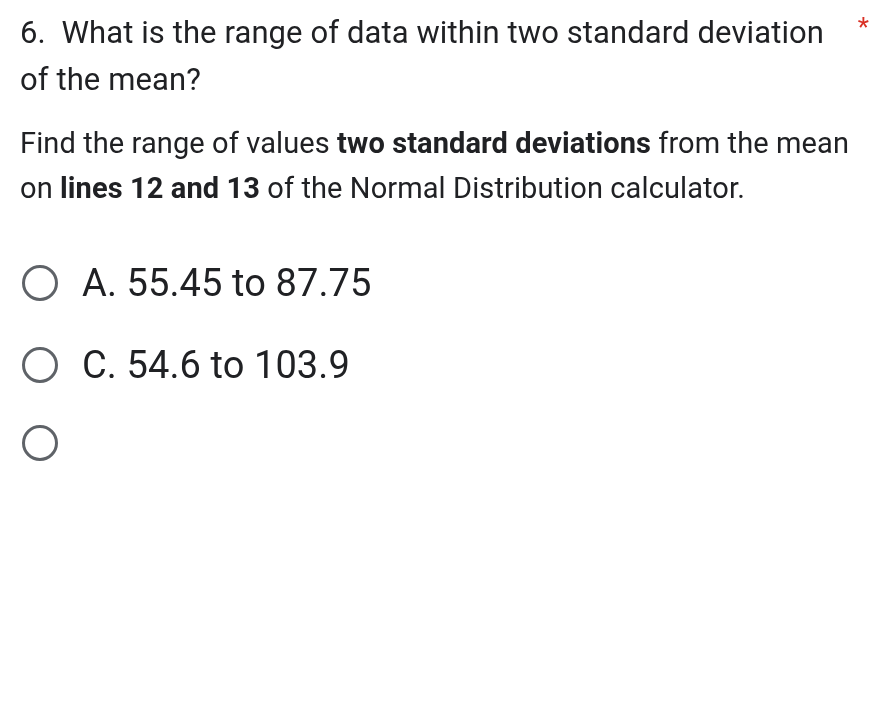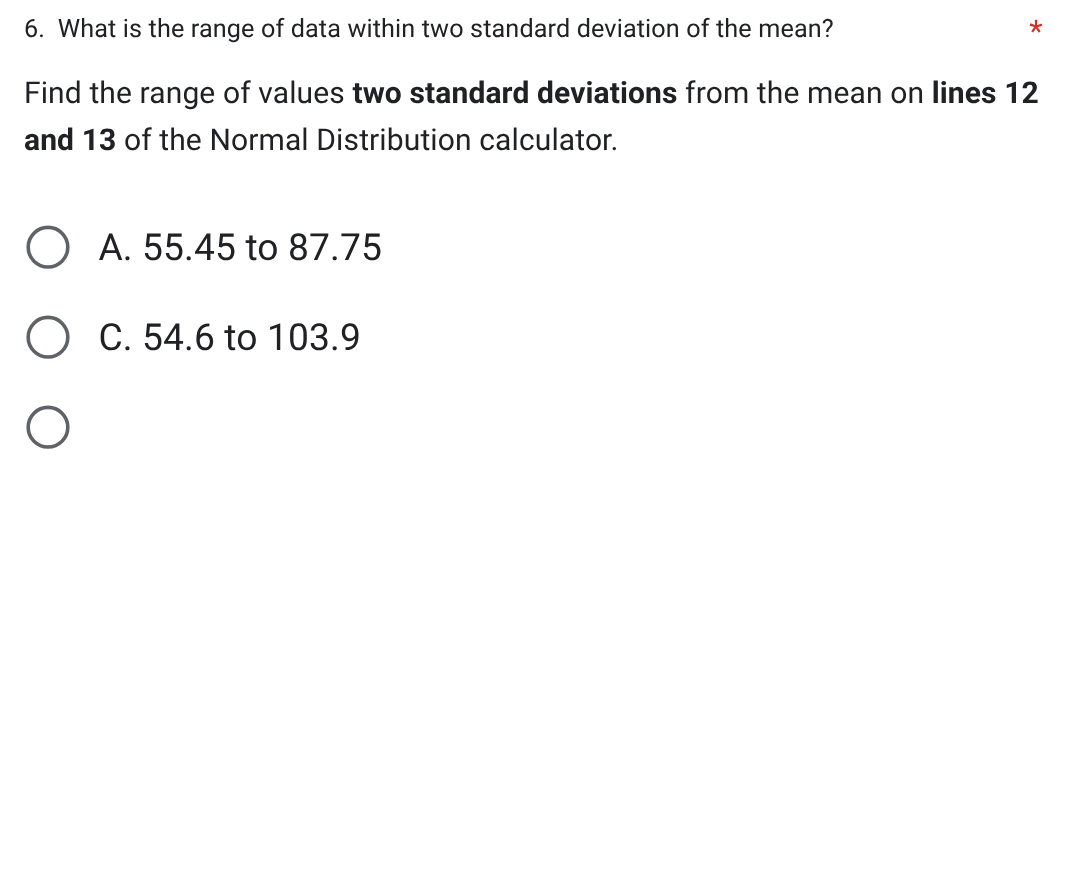--- a/index.html
+++ b/index.html
@@ -14,34 +14,34 @@
       height: 725px;
       padding: 10px 20px;
       color: #202124;
     }
     .question-header {
       display: flex;
       align-items: flex-start;
       margin-bottom: 18px;
     }
     .question-title {
-      font-size: 21px;
+      font-size: 31px;
       line-height: 1.5;
       color: #202124;
       flex: 1;
       letter-spacing: 0.1px;
     }
     .required-marker {
       color: #d93025;
       font-size: 26px;
       margin-left: 20px;
       margin-top: 2px;
     }
     .question-description {
-      font-size: 25px;
+      font-size: 29px;
       line-height: 1.55;
       color: #202124;
       margin-bottom: 50px;
       letter-spacing: 0.1px;
     }
     .bold {
       font-weight: 700;
     }
     .options-container {
       display: flex;
@@ -56,21 +56,21 @@
       cursor: pointer;
     }
     .radio-circle {
       width: 36px;
       height: 36px;
       border: 3px solid #5f6368;
       border-radius: 50%;
       flex-shrink: 0;
     }
     .option-label {
-      font-size: 31px;
+      font-size: 38px;
       color: #202124;
       letter-spacing: 0.1px;
     }
   </style>
 </head>
 <body>
 
 <div class="question-header">
   <div class="question-title">
     <span>6.</span>&nbsp;&nbsp;<span>What is the range of data within two standard deviation of the mean?</span>

